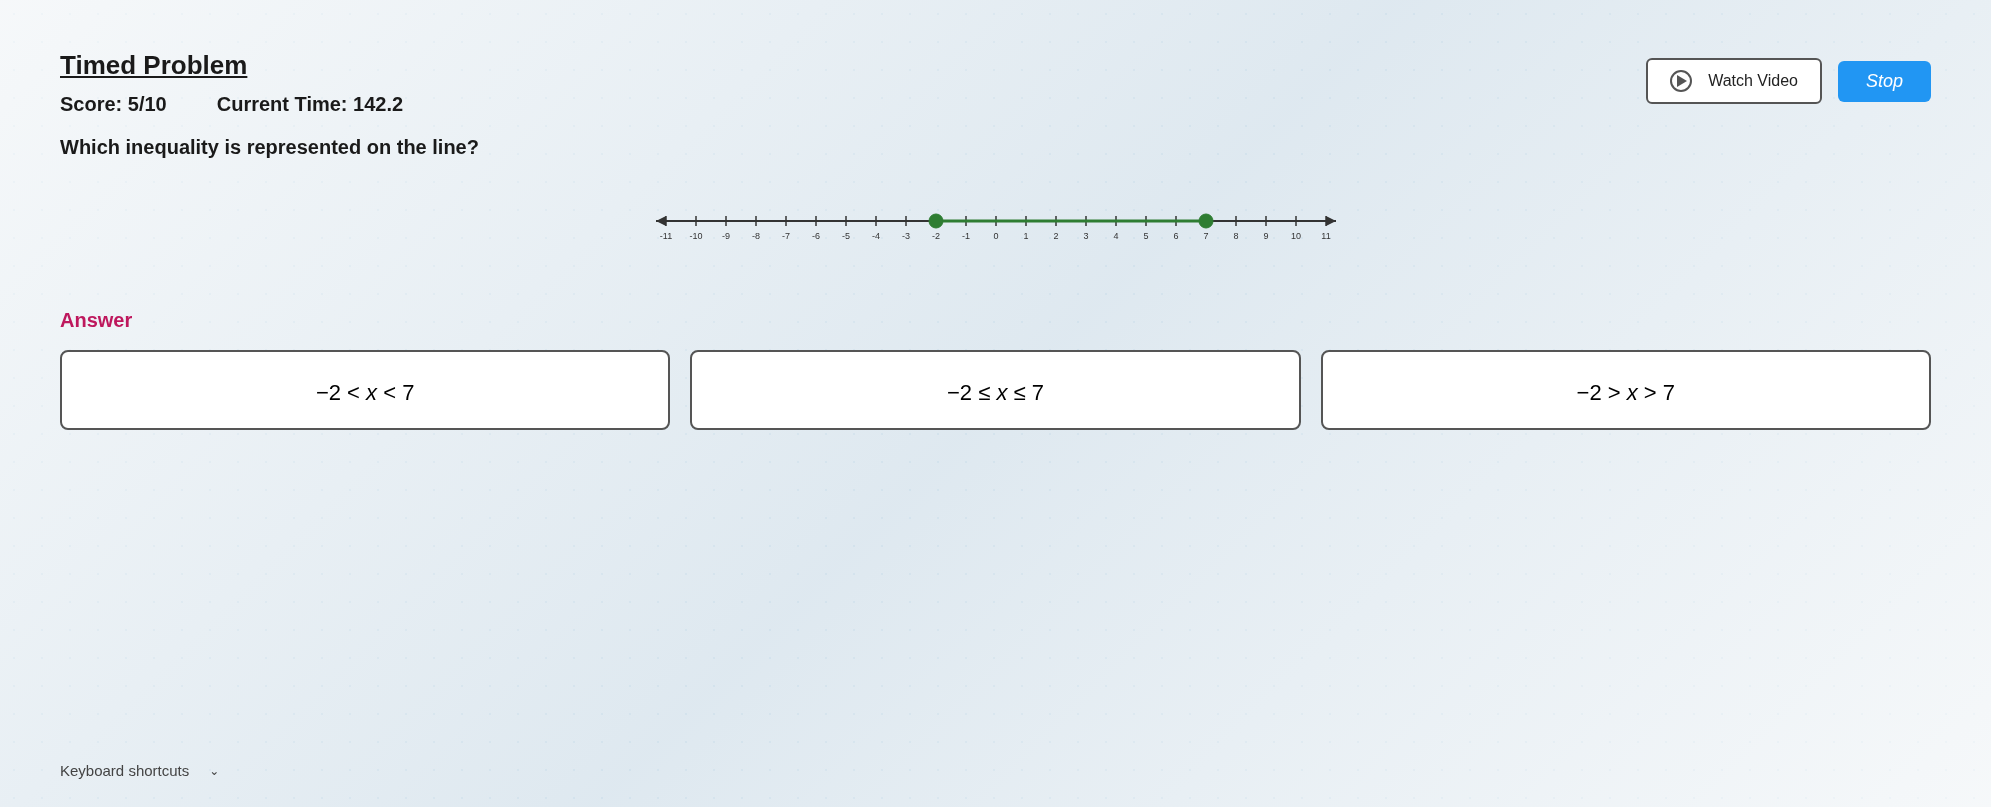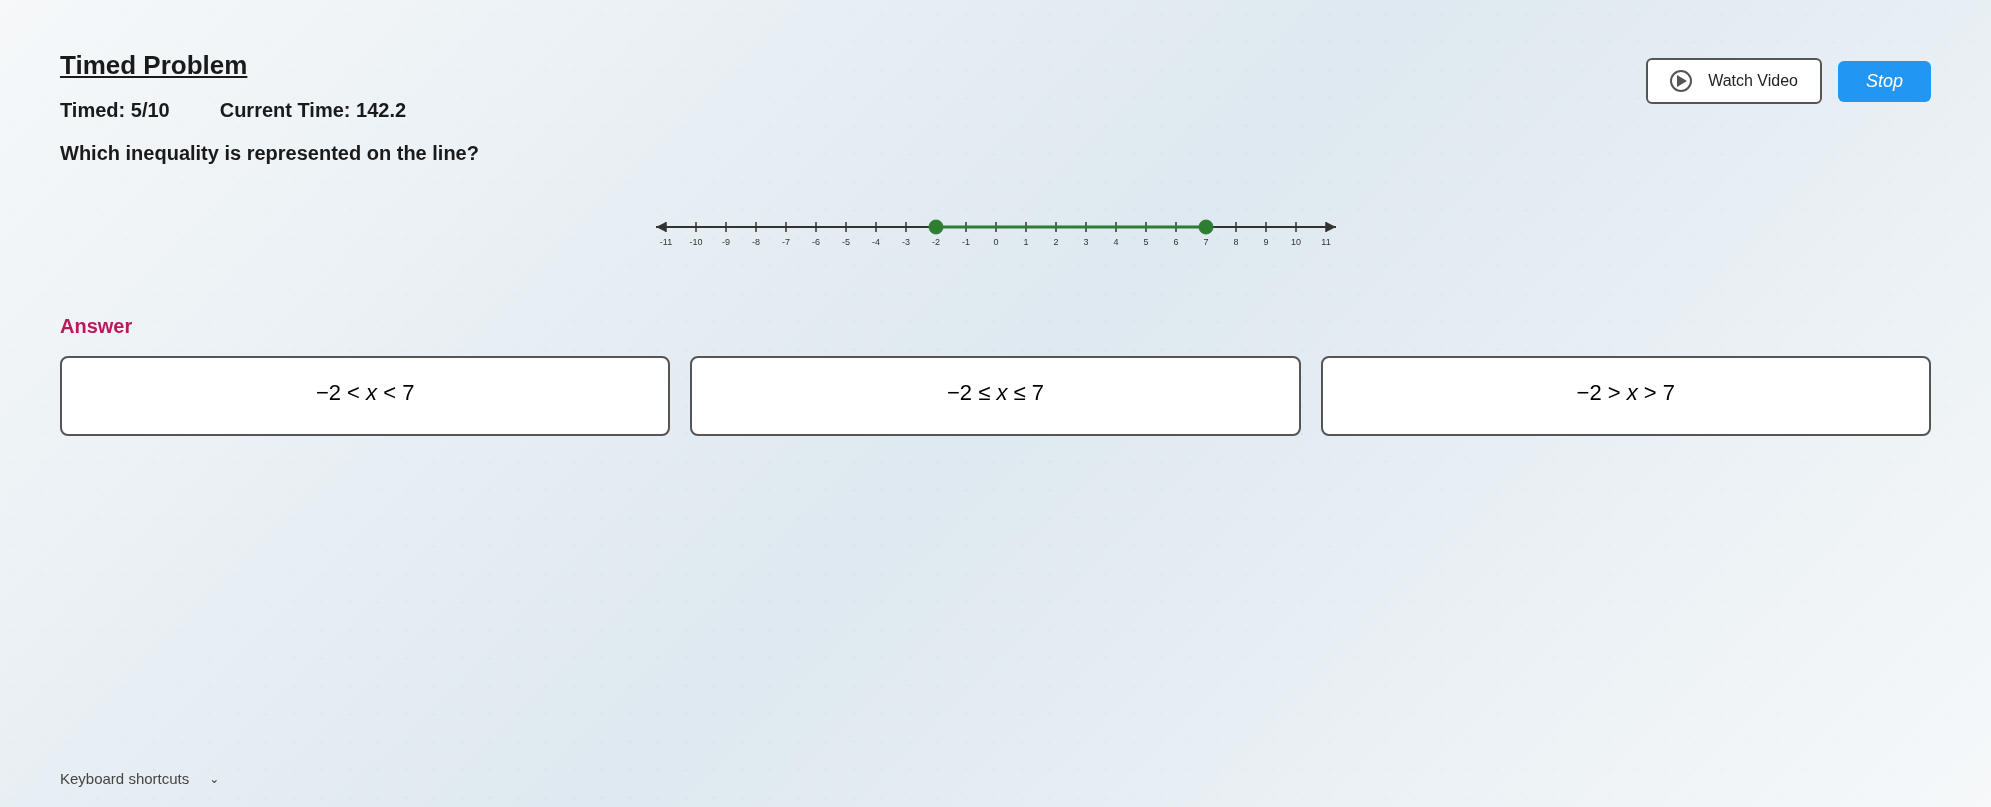--- a/index.html
+++ b/index.html
@@ -45,21 +45,21 @@
       justify-content: space-between;
       align-items: flex-start;
       margin-bottom: 20px;
     }
 
     .title-section h1 {
       font-size: 26px;
       font-weight: bold;
       color: #1a1a1a;
       text-decoration: underline;
-      margin-bottom: 18px;
+      margin-bottom: 12px;
     }
 
     .score-time-row {
       display: flex;
       gap: 50px;
       font-size: 20px;
       font-weight: bold;
       color: #1a1a1a;
     }
 
@@ -160,28 +160,28 @@
       flex: 1;
       border: 2px solid #555;
       border-radius: 8px;
       padding: 22px 20px;
       background: white;
       text-align: center;
       font-size: 22px;
       cursor: pointer;
       min-height: 80px;
       display: flex;
-      align-items: flex-start;
+      align-items: flex-end;
       justify-content: center;
     }
 
     
     .keyboard-shortcuts {
       position: absolute;
-      bottom: 20px;
+      bottom: 28px;
       left: 60px;
       font-size: 15px;
       color: #444;
       display: flex;
       align-items: center;
       gap: 20px;
       cursor: pointer;
     }
 
     .keyboard-shortcuts .chevron {
@@ -194,21 +194,21 @@
 <div class="bg-pattern"></div>
 <div class="bg-overlay"></div>
 
 <div class="main-container">
 
   <div class="header-row">
     <div class="title-section">
       <h1>Timed Problem</h1>
       <div class="score-time-row">
         <span>
-          <span>Timed:</span>&nbsp;<span>5/10</span>
+          <span>Score:</span>&nbsp;<span>5/10</span>
         </span>
         <span>
           <span>Current Time:</span>&nbsp;<span>142.2</span>
         </span>
       </div>
     </div>
 
     <div class="header-buttons">
       <button class="watch-video-btn">
         <span class="play-circle">

